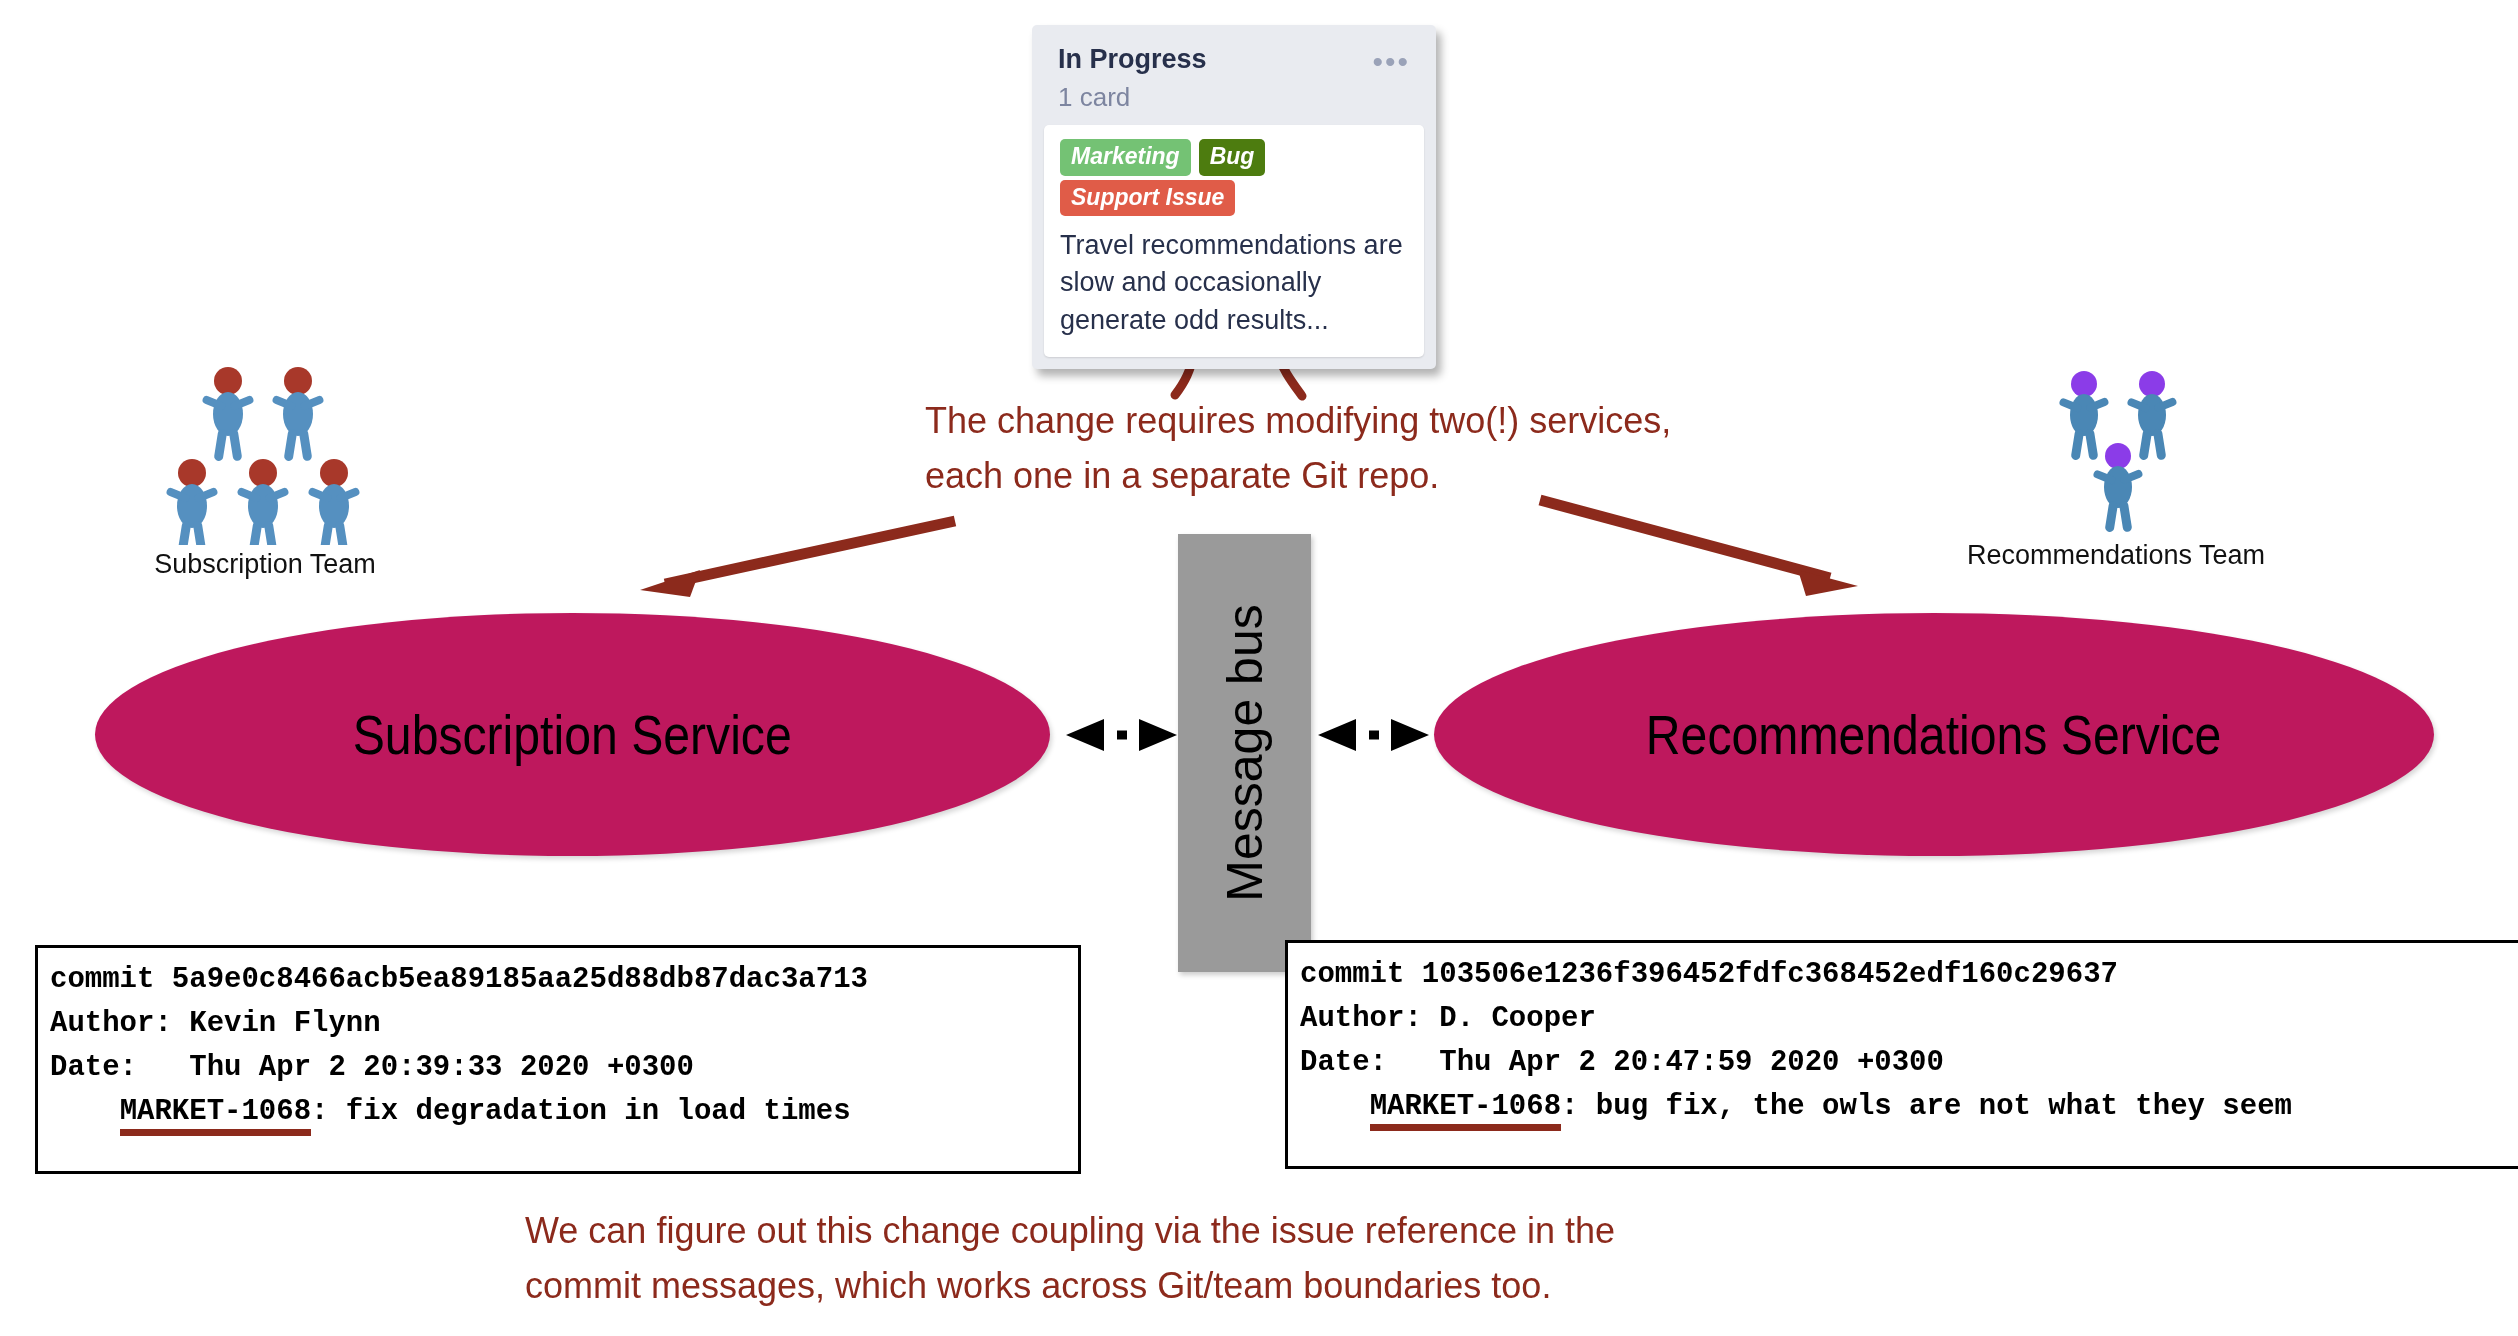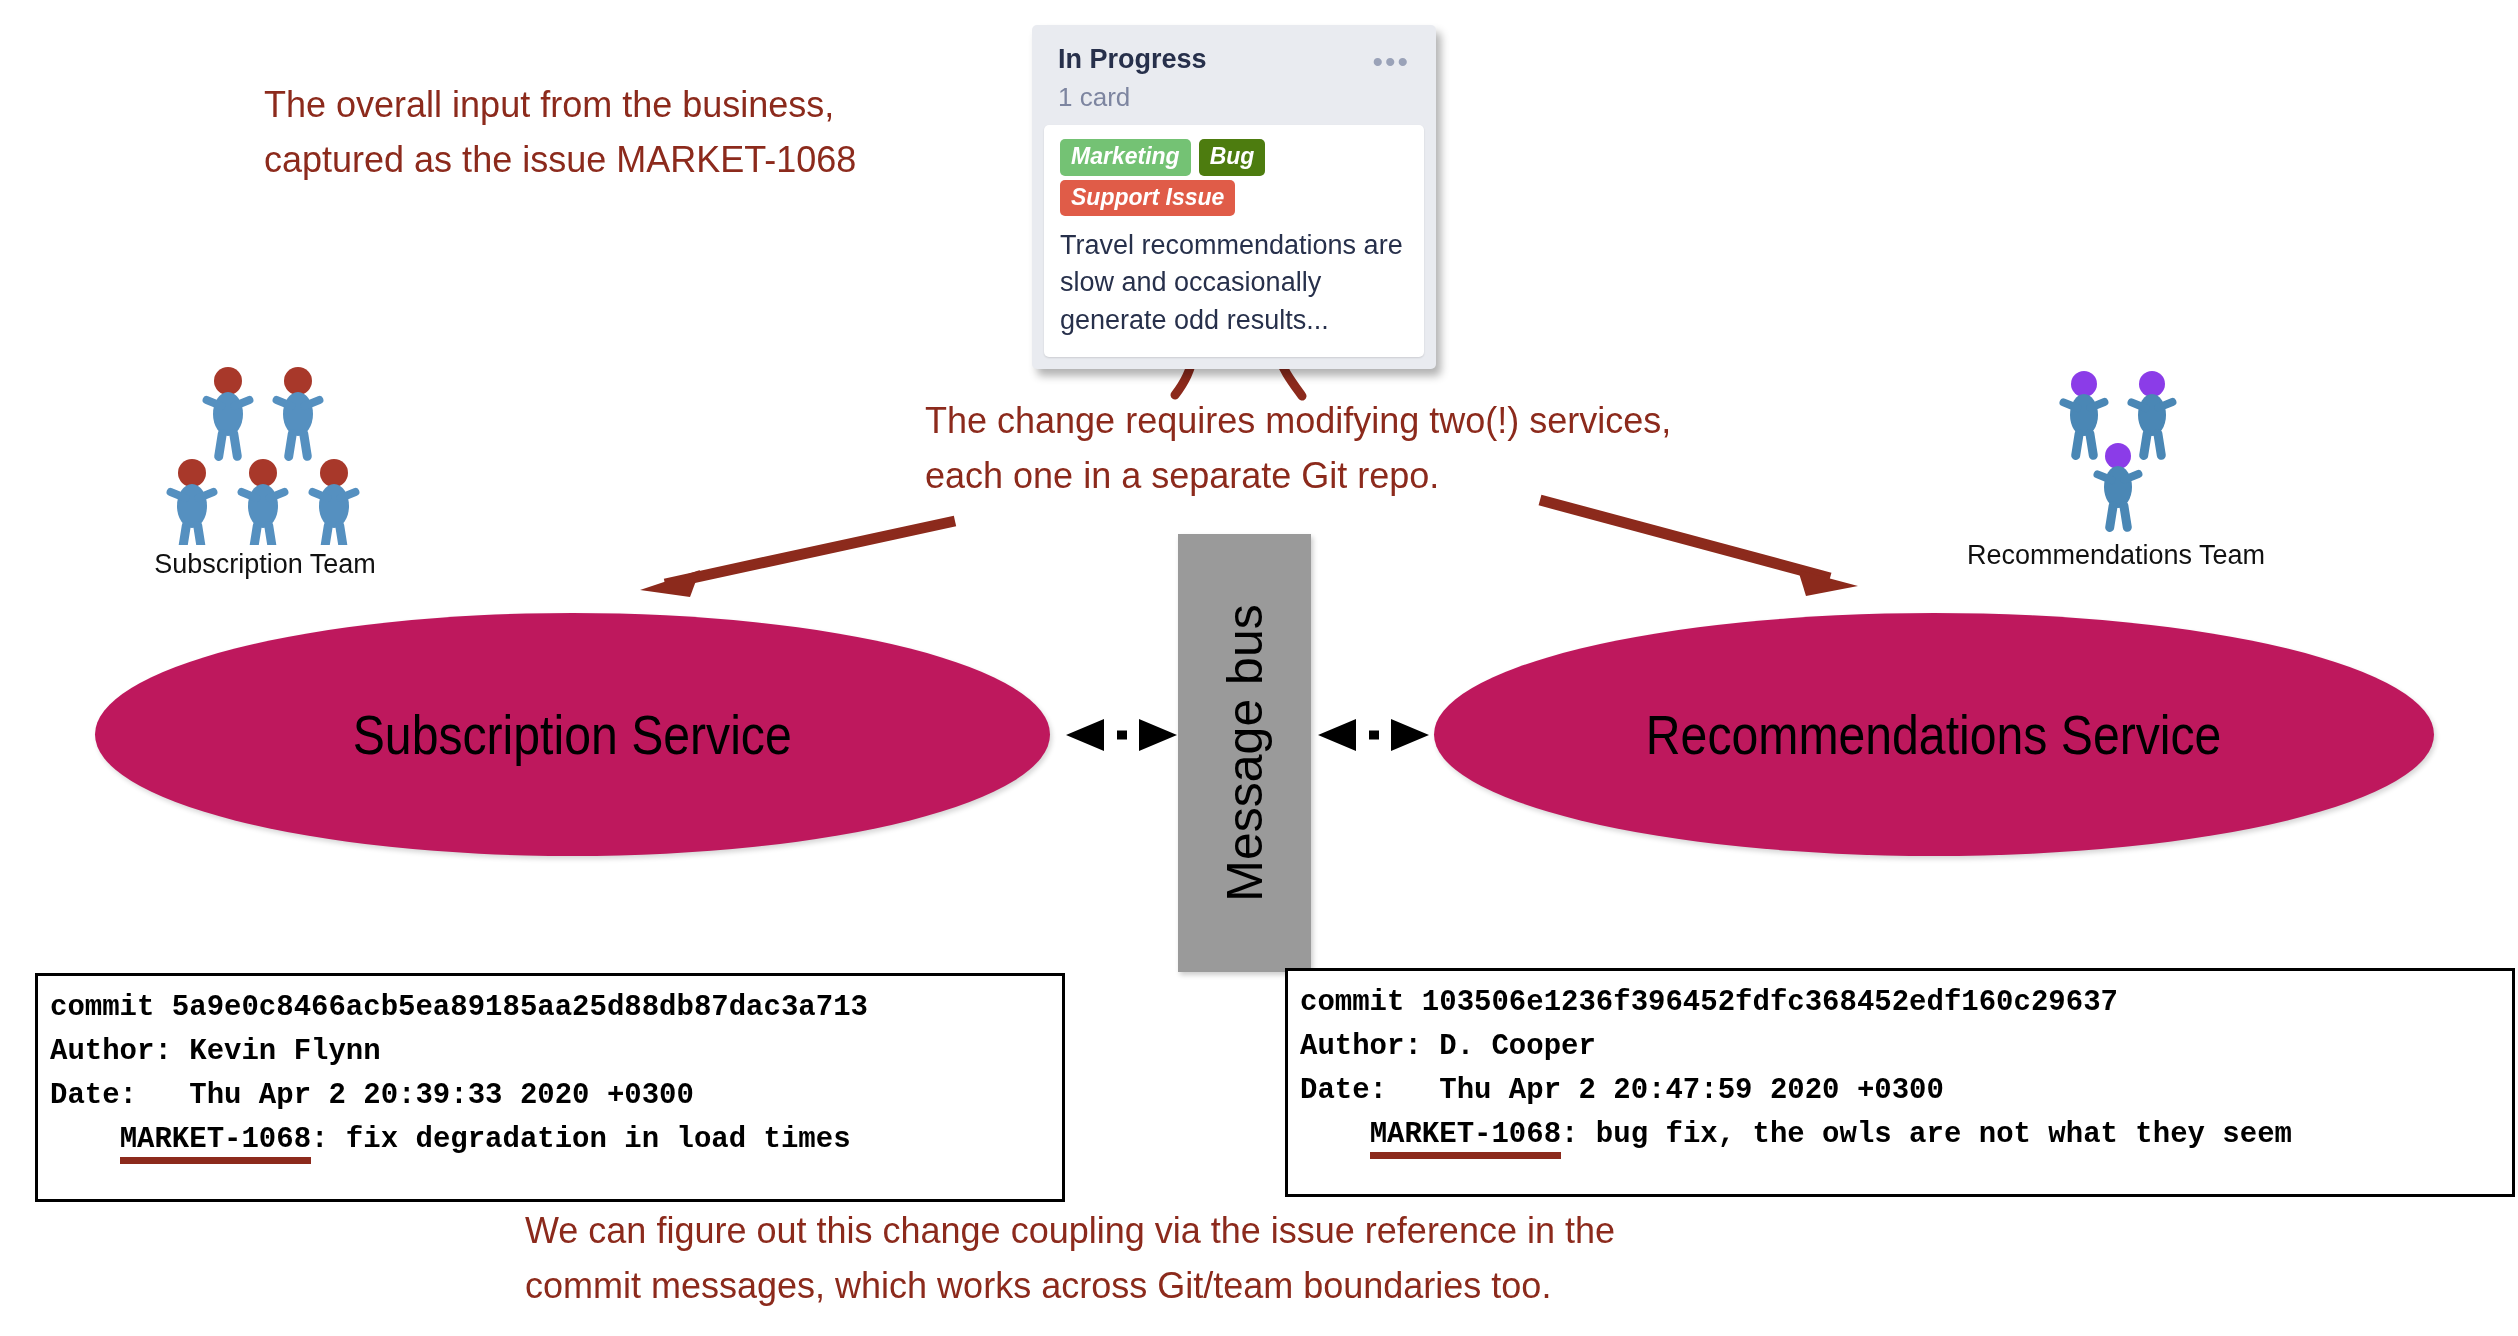--- a/index.html
+++ b/index.html
@@ -170,24 +170,23 @@
   
   .commit-box {
     position: absolute;
     background: #ffffff;
     border: 3px solid #000000;
     font-family: "Liberation Mono", "DejaVu Sans Mono", monospace;
     font-weight: bold;
     font-size: 29px;
     line-height: 1.52;
     color: #000000;
-    padding: 10px 12px 8px 12px;
+    padding: 10px 28px 8px 12px;
     white-space: pre;
     overflow: hidden;
-    margin-top: 28px;
   }
   #commit-box-left  { left: 35px;   top: 945px; width: 1000px; height: 205px; }
   #commit-box-right { left: 1285px; top: 940px; width: 1200px; height: 205px; }
   .commit-msg-line { margin-top: 1.5em; }
   .issue-ref {
     border-bottom: 7px solid #8c2a1c;
     padding-bottom: 1px;
   }
 </style>
 </head>
@@ -216,22 +215,20 @@
       <path d="M 1177 735 L 1139 719 L 1139 751 Z" fill="#000000"></path>
     </g>
 
     <g>
       <line x1="1345" y1="735" x2="1402" y2="735" stroke="#000000" stroke-width="9" stroke-dasharray="10 14" stroke-linecap="butt"></line>
       <path d="M 1318 735 L 1356 719 L 1356 751 Z" fill="#000000"></path>
       <path d="M 1429 735 L 1391 719 L 1391 751 Z" fill="#000000"></path>
     </g>
   </svg>
 
-  <div class="annotation" id="annotation-top">The overall input from the business,
-captured as the issue MARKET-1068</div>
 
   <div id="kanban-column">
     <div id="kanban-header">
       <div id="kanban-title">In Progress</div>
       <div id="kanban-count">1 card</div>
       <div id="kanban-menu-icon">•••</div>
     </div>
 
     <div id="kanban-card">
       <div class="badge-row">

